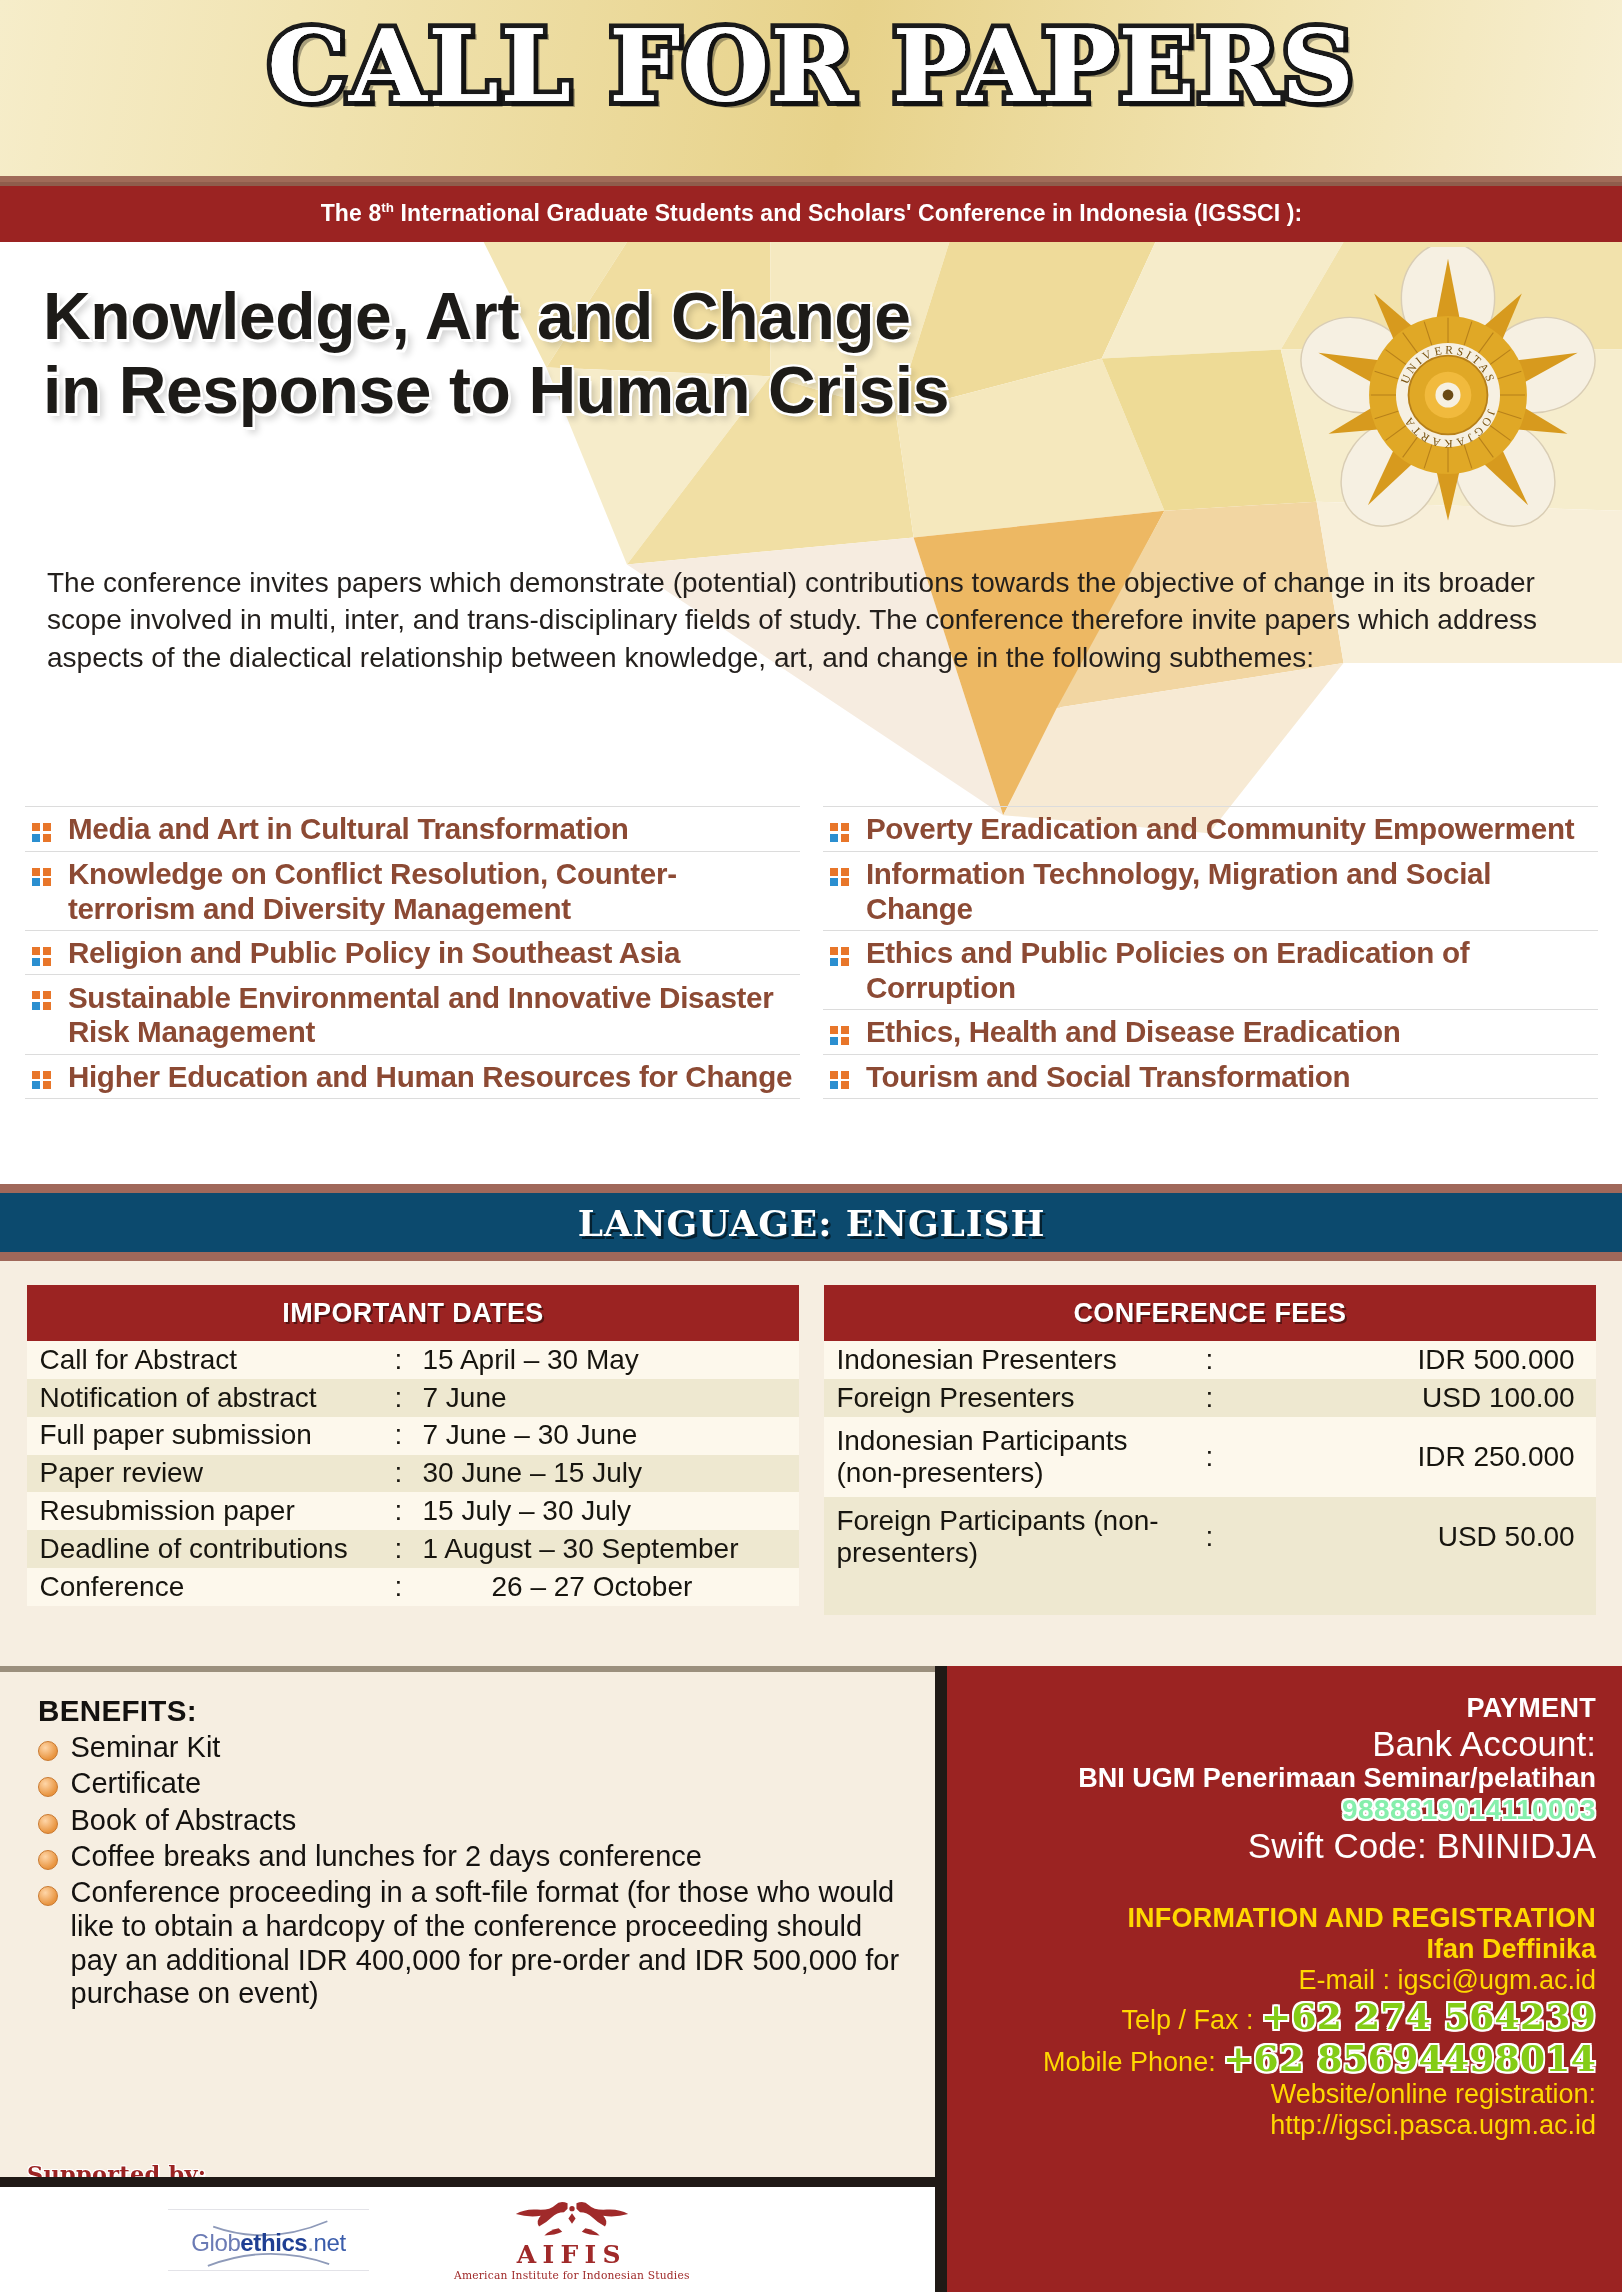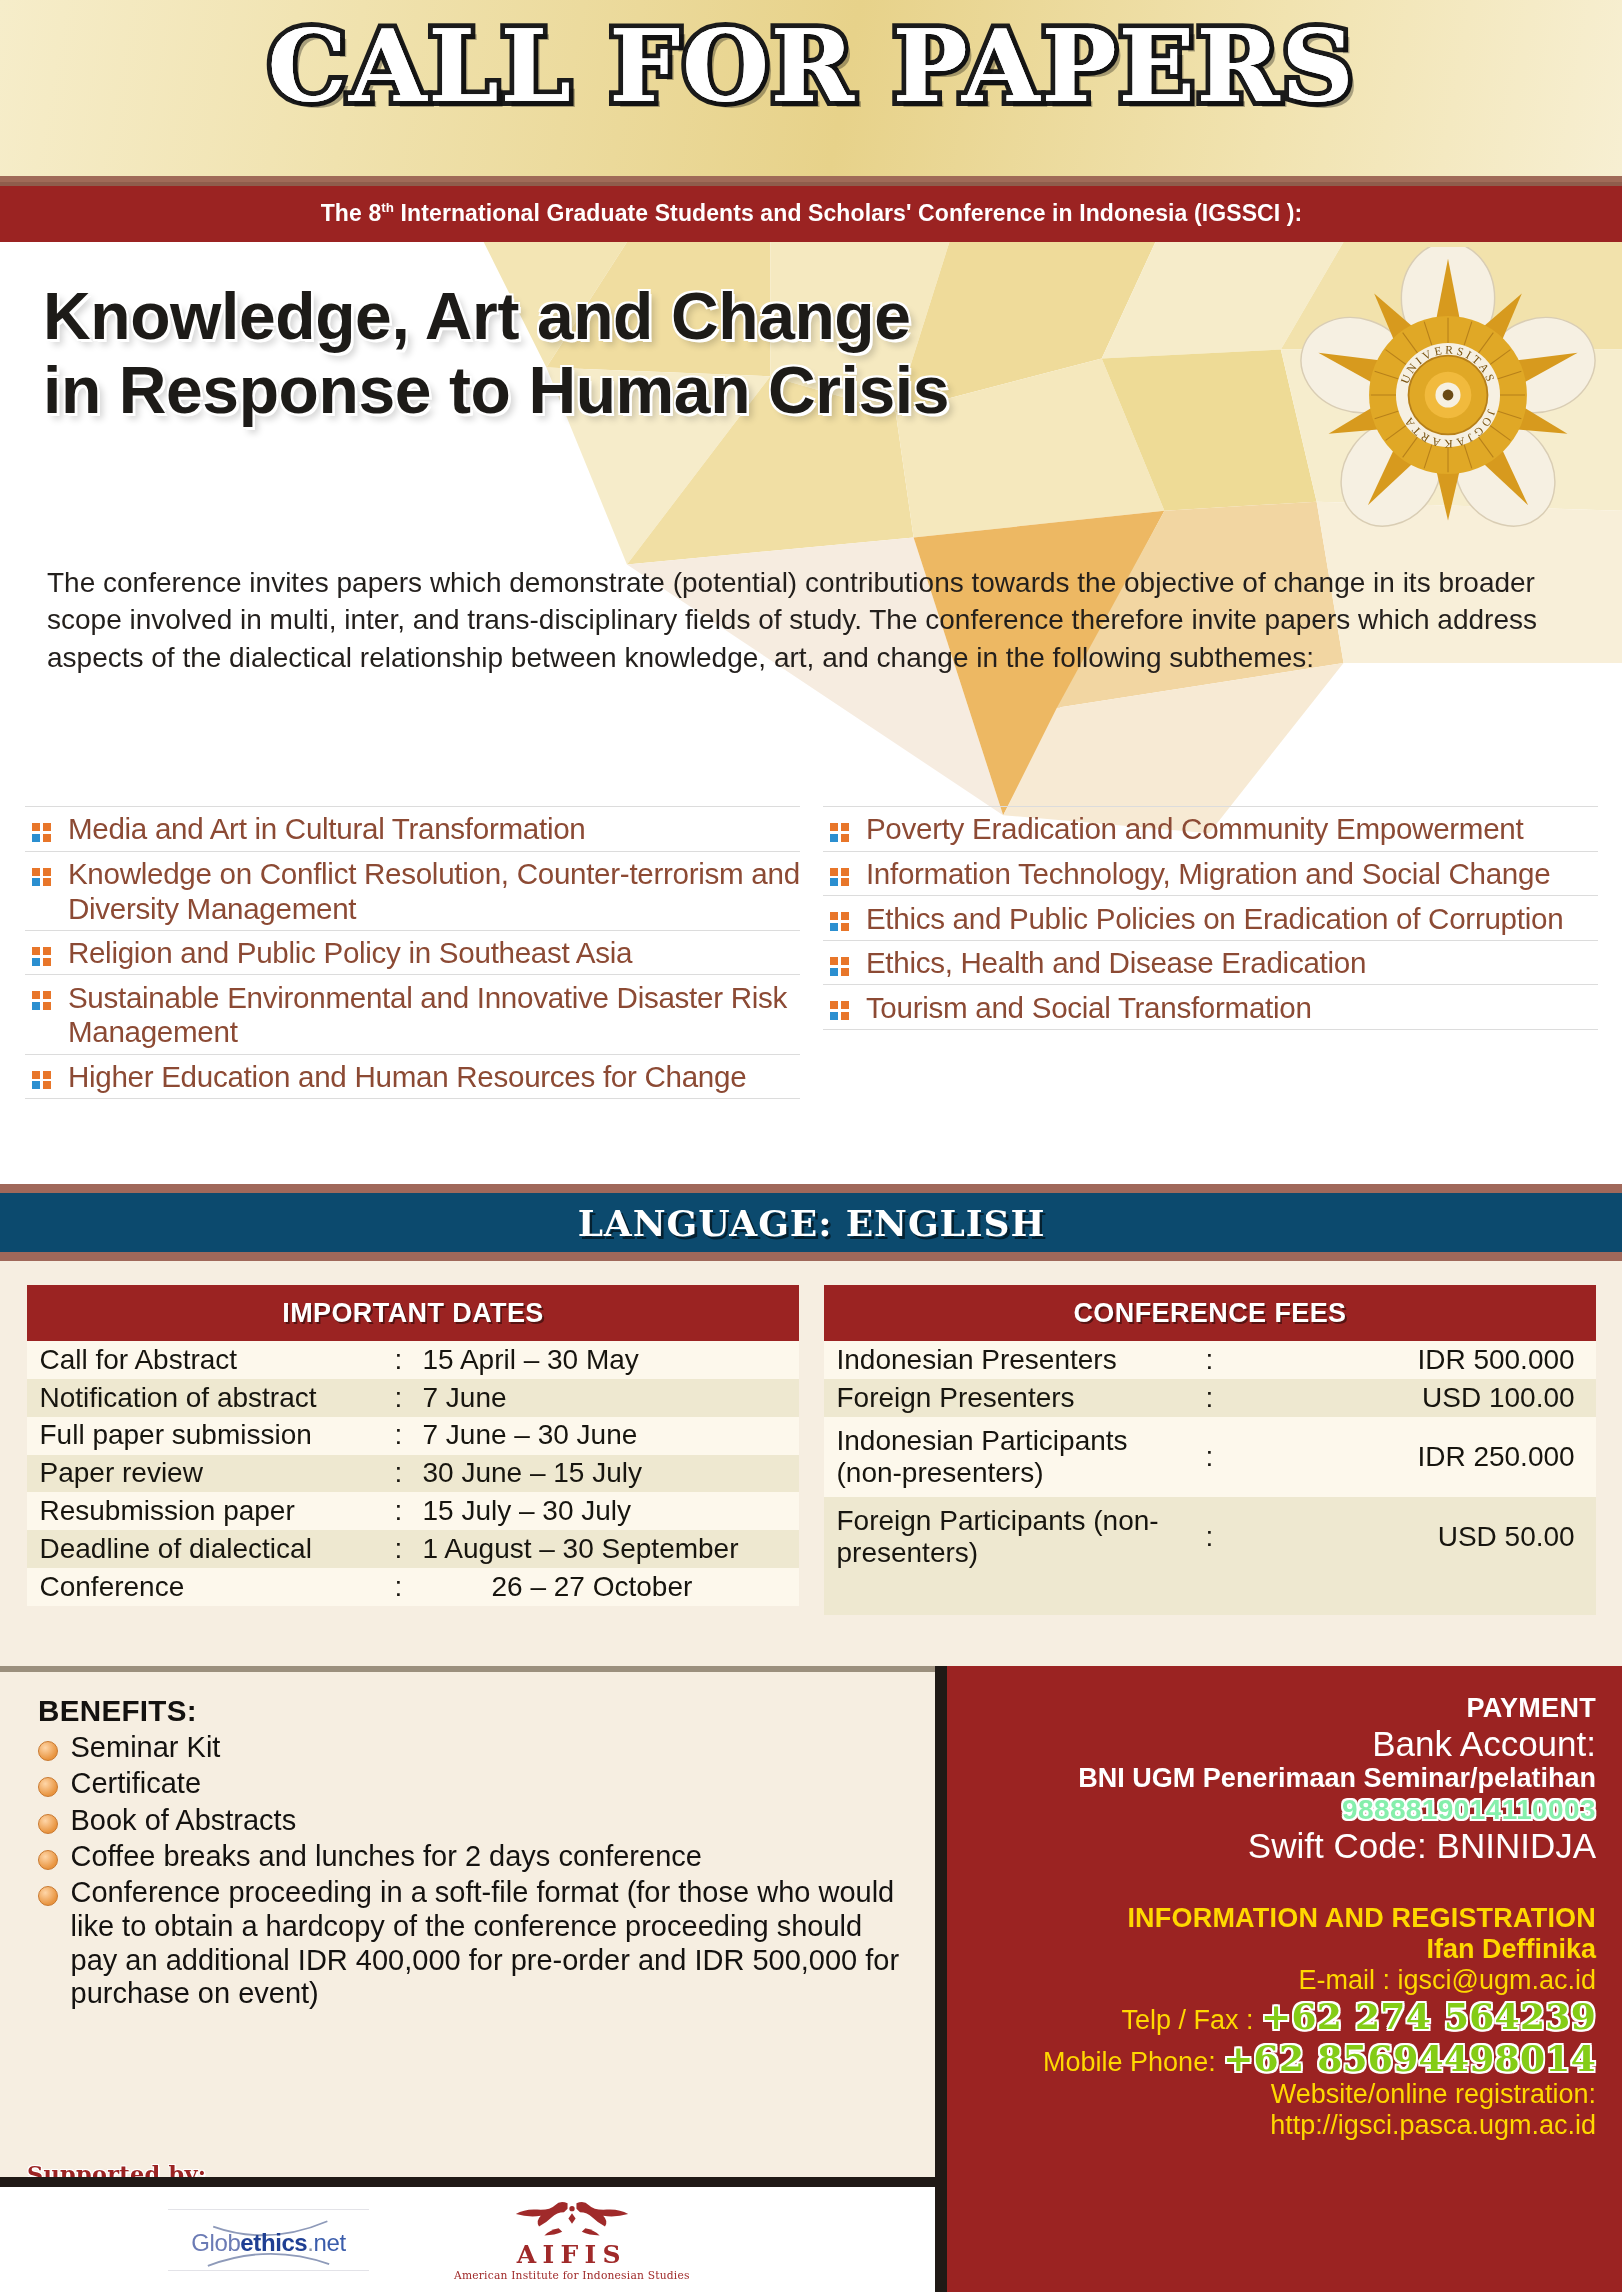--- a/index.html
+++ b/index.html
@@ -30,21 +30,21 @@
   .hero .bgart{position:absolute;inset:0;}
   .hero .title{position:absolute;left:43px;top:38px;width:1173px;
        font-size:66px;font-weight:bold;color:#1d1b18;line-height:1.12;letter-spacing:-0.4px;
        text-shadow:2.7px 2.7px 0 #ffffff,-1.8px -1.8px 0 #ffffff,1.8px -1.8px 0 #ffffff,-1.8px 1.8px 0 #ffffff,5.4px 6.3px 7.2px rgba(0,0,0,.18);}
   .hero .para{position:absolute;left:47px;top:322px;width:1533px;
        font-size:28px;color:#231f1c;line-height:1.34;}
 
   .ugm{position:absolute;right:27px;top:5.4px;width:296px;height:296px;}
 
   
-  .themes{position:absolute;left:0;top:806px;width:1623px;height:358px;display:flex;gap:23px;padding:0 25px;box-sizing:border-box;}
+  .themes{position:absolute;left:0;top:806px;width:1623px;height:358px;display:flex;gap:23px;padding:0 25px;box-sizing:border-box;font-weight:bold;}
   .tcol{flex:1;display:flex;flex-direction:column;}
   .titem{display:flex;align-items:flex-start;gap:16px;border-top:1.8px solid #dcdcdc;padding:5.4px 0 3.6px 7.2px;}
   .tcol .titem:last-child{border-bottom:1.8px solid #dcdcdc;}
   .bullet{flex:0 0 auto;width:19.7px;height:19.7px;margin-top:10.7px;position:relative;}
   .bullet i{position:absolute;width:8px;height:8px;display:block;}
   .bullet i.a{left:0;top:0;background:#e8762a;}
   .bullet i.b{left:10.7px;top:0;background:#e8762a;}
   .bullet i.c{left:0;top:10.7px;background:#2b8fd0;}
   .bullet i.d{left:10.7px;top:10.7px;background:#e8762a;}
   .tlabel{font-size:29.6px;color:#8c4a34;line-height:1.17;letter-spacing:-0.3px;}
@@ -384,21 +384,21 @@
         <span class="r-lab">Paper review</span>
         <span class="r-col">:</span>
         <span class="r-val">30 June – 15 July</span>
       </div>
       <div class="row">
         <span class="r-lab">Resubmission paper</span>
         <span class="r-col">:</span>
         <span class="r-val">15 July – 30 July</span>
       </div>
       <div class="row">
-        <span class="r-lab">Deadline of dialectical</span>
+        <span class="r-lab">Deadline of contributions</span>
         <span class="r-col">:</span>
         <span class="r-val">1 August – 30 September</span>
       </div>
       <div class="row">
         <span class="r-lab">Conference</span>
         <span class="r-col">:</span>
         <span class="r-val" style="text-align:center;padding-right:27px;">26 – 27 October</span>
       </div>
     </div>
 

